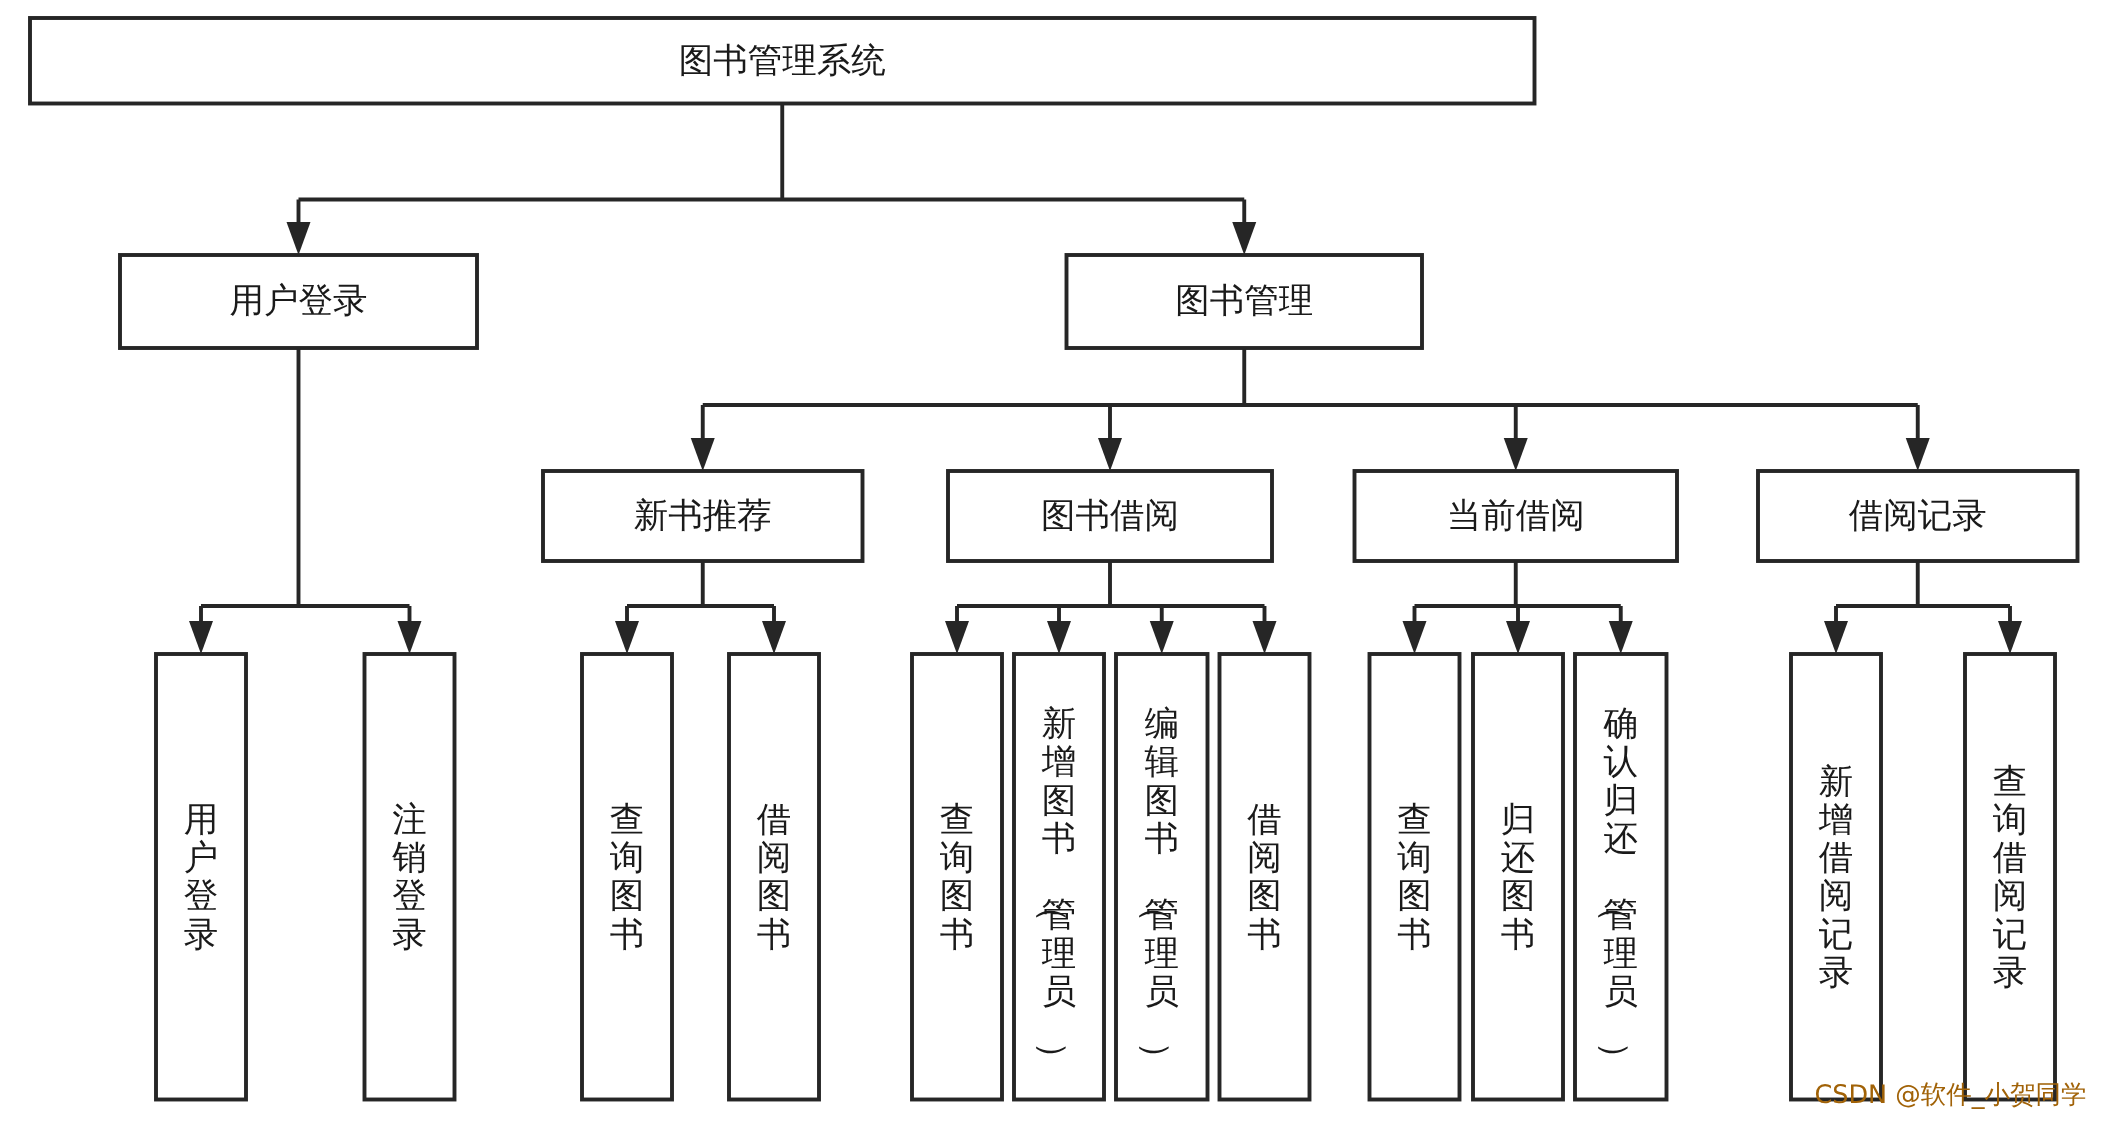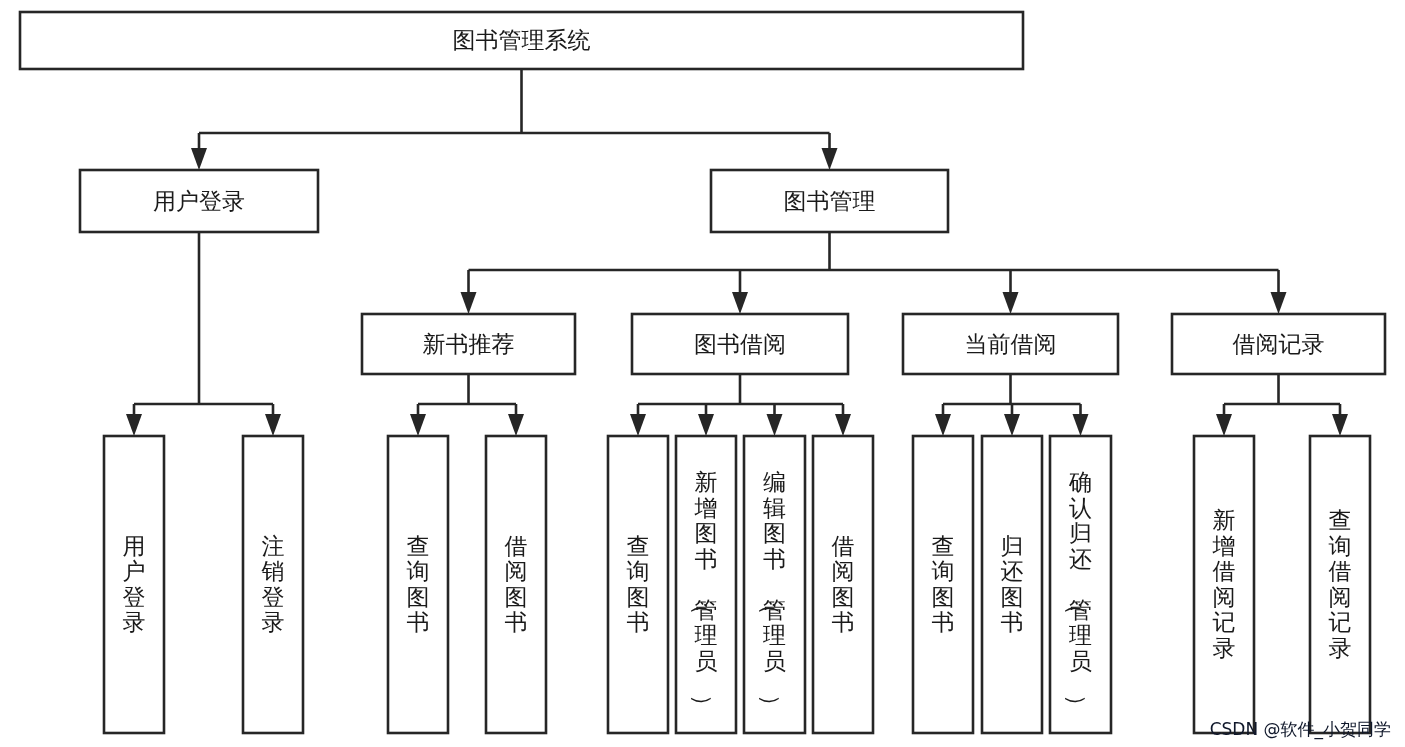--- a/index.html
+++ b/index.html
@@ -52,21 +52,21 @@
   }
   .arrow-head {
     fill: #262626;
     stroke: none;
   }
   .watermark-text {
     position: absolute;
     right: 14px;
     bottom: 6px;
     font-size: 17px;
-    color: #0f172a;
+    color: #a16207;
     font-family: "DejaVu Sans", "Liberation Sans", sans-serif;
     white-space: nowrap;
     user-select: none;
   }
 </style>
 </head>
 <body>
 
 <div id="diagram-root">
   <svg class="diagram-canvas" viewBox="0 0 1405 747">

